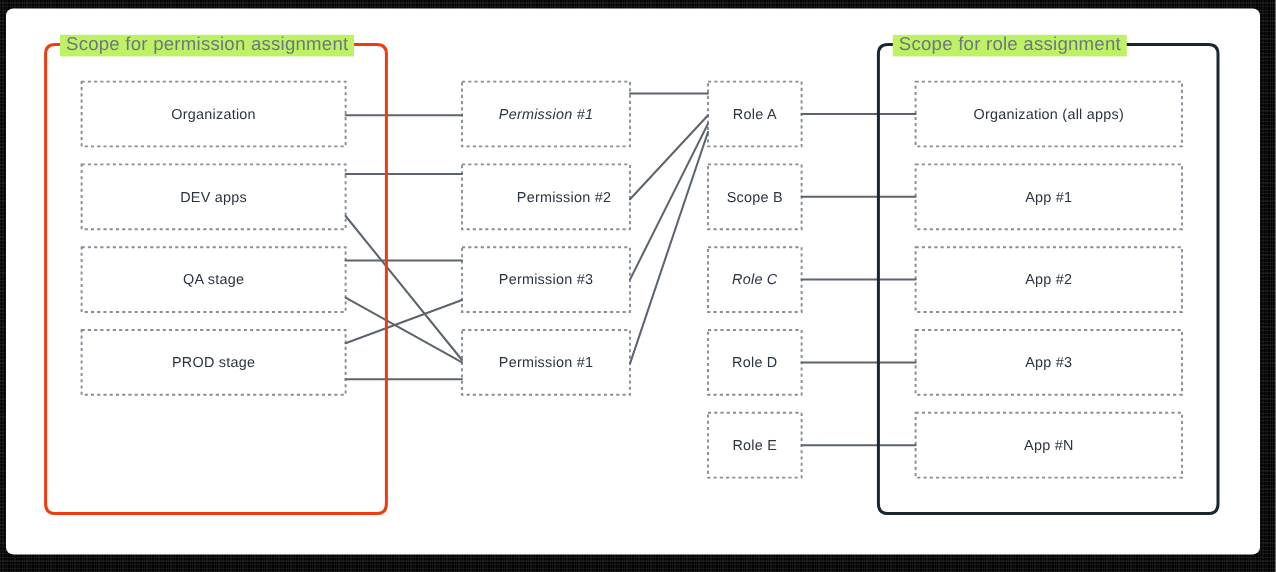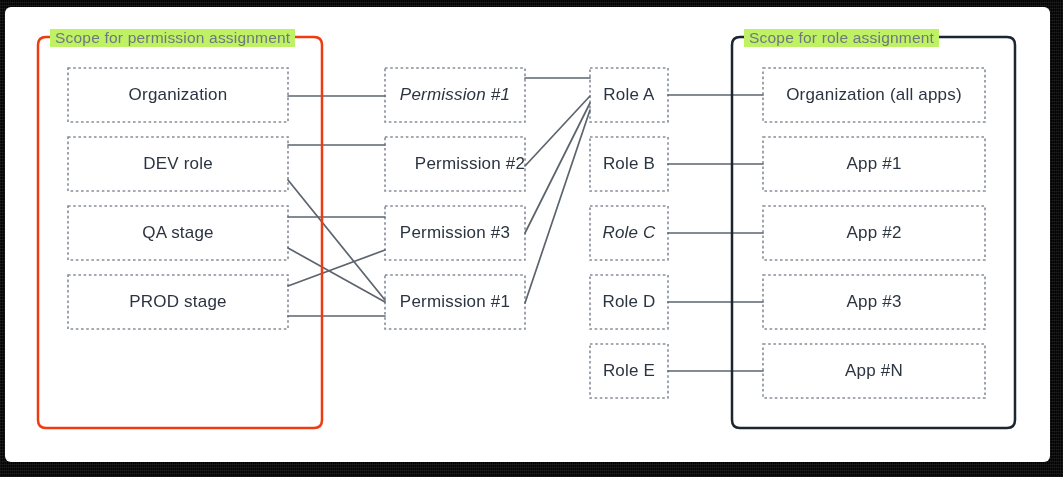--- a/index.html
+++ b/index.html
@@ -20,21 +20,21 @@
     background: #ffffff;
     border-radius: 6px;
   }
   #diagram-svg {
     position: absolute; left: 0; top: 0;
     width: 1063px; height: 477px;
   }
   .node-label {
     position: absolute;
     display: flex; align-items: center; justify-content: center;
-    font-size: 17px;
+    font-size: 12px;
     letter-spacing: .2px;
     color: var(--box-text, #2B3441);
     white-space: nowrap;
     pointer-events: none;
   }
   .scope-title {
     position: absolute;
     top: 29px;
     height: 18px; line-height: 18px;
     font-size: 15.5px;
@@ -84,29 +84,29 @@
     <line x1="668" y1="164" x2="763" y2="164" stroke="#5C646E" stroke-width="1.7" stroke-linecap="round"></line>
     <line x1="668" y1="233" x2="763" y2="233" stroke="#5C646E" stroke-width="1.7" stroke-linecap="round"></line>
     <line x1="668" y1="302" x2="763" y2="302" stroke="#5C646E" stroke-width="1.7" stroke-linecap="round"></line>
     <line x1="668" y1="371" x2="763" y2="371" stroke="#5C646E" stroke-width="1.7" stroke-linecap="round"></line>
     <path d="M 46 37 H 314 Q 322 37 322 45 V 420 Q 322 428 314 428 H 46 Q 38 428 38 420 V 45 Q 38 37 46 37" fill="none" stroke="#EE3B10" stroke-width="2.5" stroke-linecap="round"></path>
     <path d="M 740 37 H 1007 Q 1015 37 1015 45 V 420 Q 1015 428 1007 428 H 740 Q 732 428 732 420 V 45 Q 732 37 740 37" fill="none" stroke="#1B2631" stroke-width="2.5" stroke-linecap="round"></path>
   </svg>
 
 <div id="nodes">
     <div class="node-label" style="left: 68px; top: 68px; width: 220px; height: 54px;">Organization</div>
-    <div class="node-label" style="left: 68px; top: 137px; width: 220px; height: 54px;">DEV role</div>
+    <div class="node-label" style="left: 68px; top: 137px; width: 220px; height: 54px;">DEV apps</div>
     <div class="node-label" style="left: 68px; top: 206px; width: 220px; height: 54px;">QA stage</div>
     <div class="node-label" style="left: 68px; top: 275px; width: 220px; height: 54px;">PROD stage</div>
     <div class="node-label" style="left: 385px; top: 68px; width: 140px; height: 54px; font-style: italic;">Permission #1</div>
     <div class="node-label" style="left: 400px; top: 137px; width: 140px; height: 54px;">Permission #2</div>
     <div class="node-label" style="left: 385px; top: 206px; width: 140px; height: 54px;">Permission #3</div>
     <div class="node-label" style="left: 385px; top: 275px; width: 140px; height: 54px;">Permission #1</div>
     <div class="node-label" style="left: 590px; top: 68px; width: 78px; height: 54px;">Role A</div>
-    <div class="node-label" style="left: 590px; top: 137px; width: 78px; height: 54px;">Role B</div>
+    <div class="node-label" style="left: 590px; top: 137px; width: 78px; height: 54px;">Scope B</div>
     <div class="node-label" style="left: 590px; top: 206px; width: 78px; height: 54px; font-style: italic;">Role C</div>
     <div class="node-label" style="left: 590px; top: 275px; width: 78px; height: 54px;">Role D</div>
     <div class="node-label" style="left: 590px; top: 344px; width: 78px; height: 54px;">Role E</div>
     <div class="node-label" style="left: 763px; top: 68px; width: 222px; height: 54px;">Organization (all apps)</div>
     <div class="node-label" style="left: 763px; top: 137px; width: 222px; height: 54px;">App #1</div>
     <div class="node-label" style="left: 763px; top: 206px; width: 222px; height: 54px;">App #2</div>
     <div class="node-label" style="left: 763px; top: 275px; width: 222px; height: 54px;">App #3</div>
     <div class="node-label" style="left: 763px; top: 344px; width: 222px; height: 54px;">App #N</div>
   </div>
 

